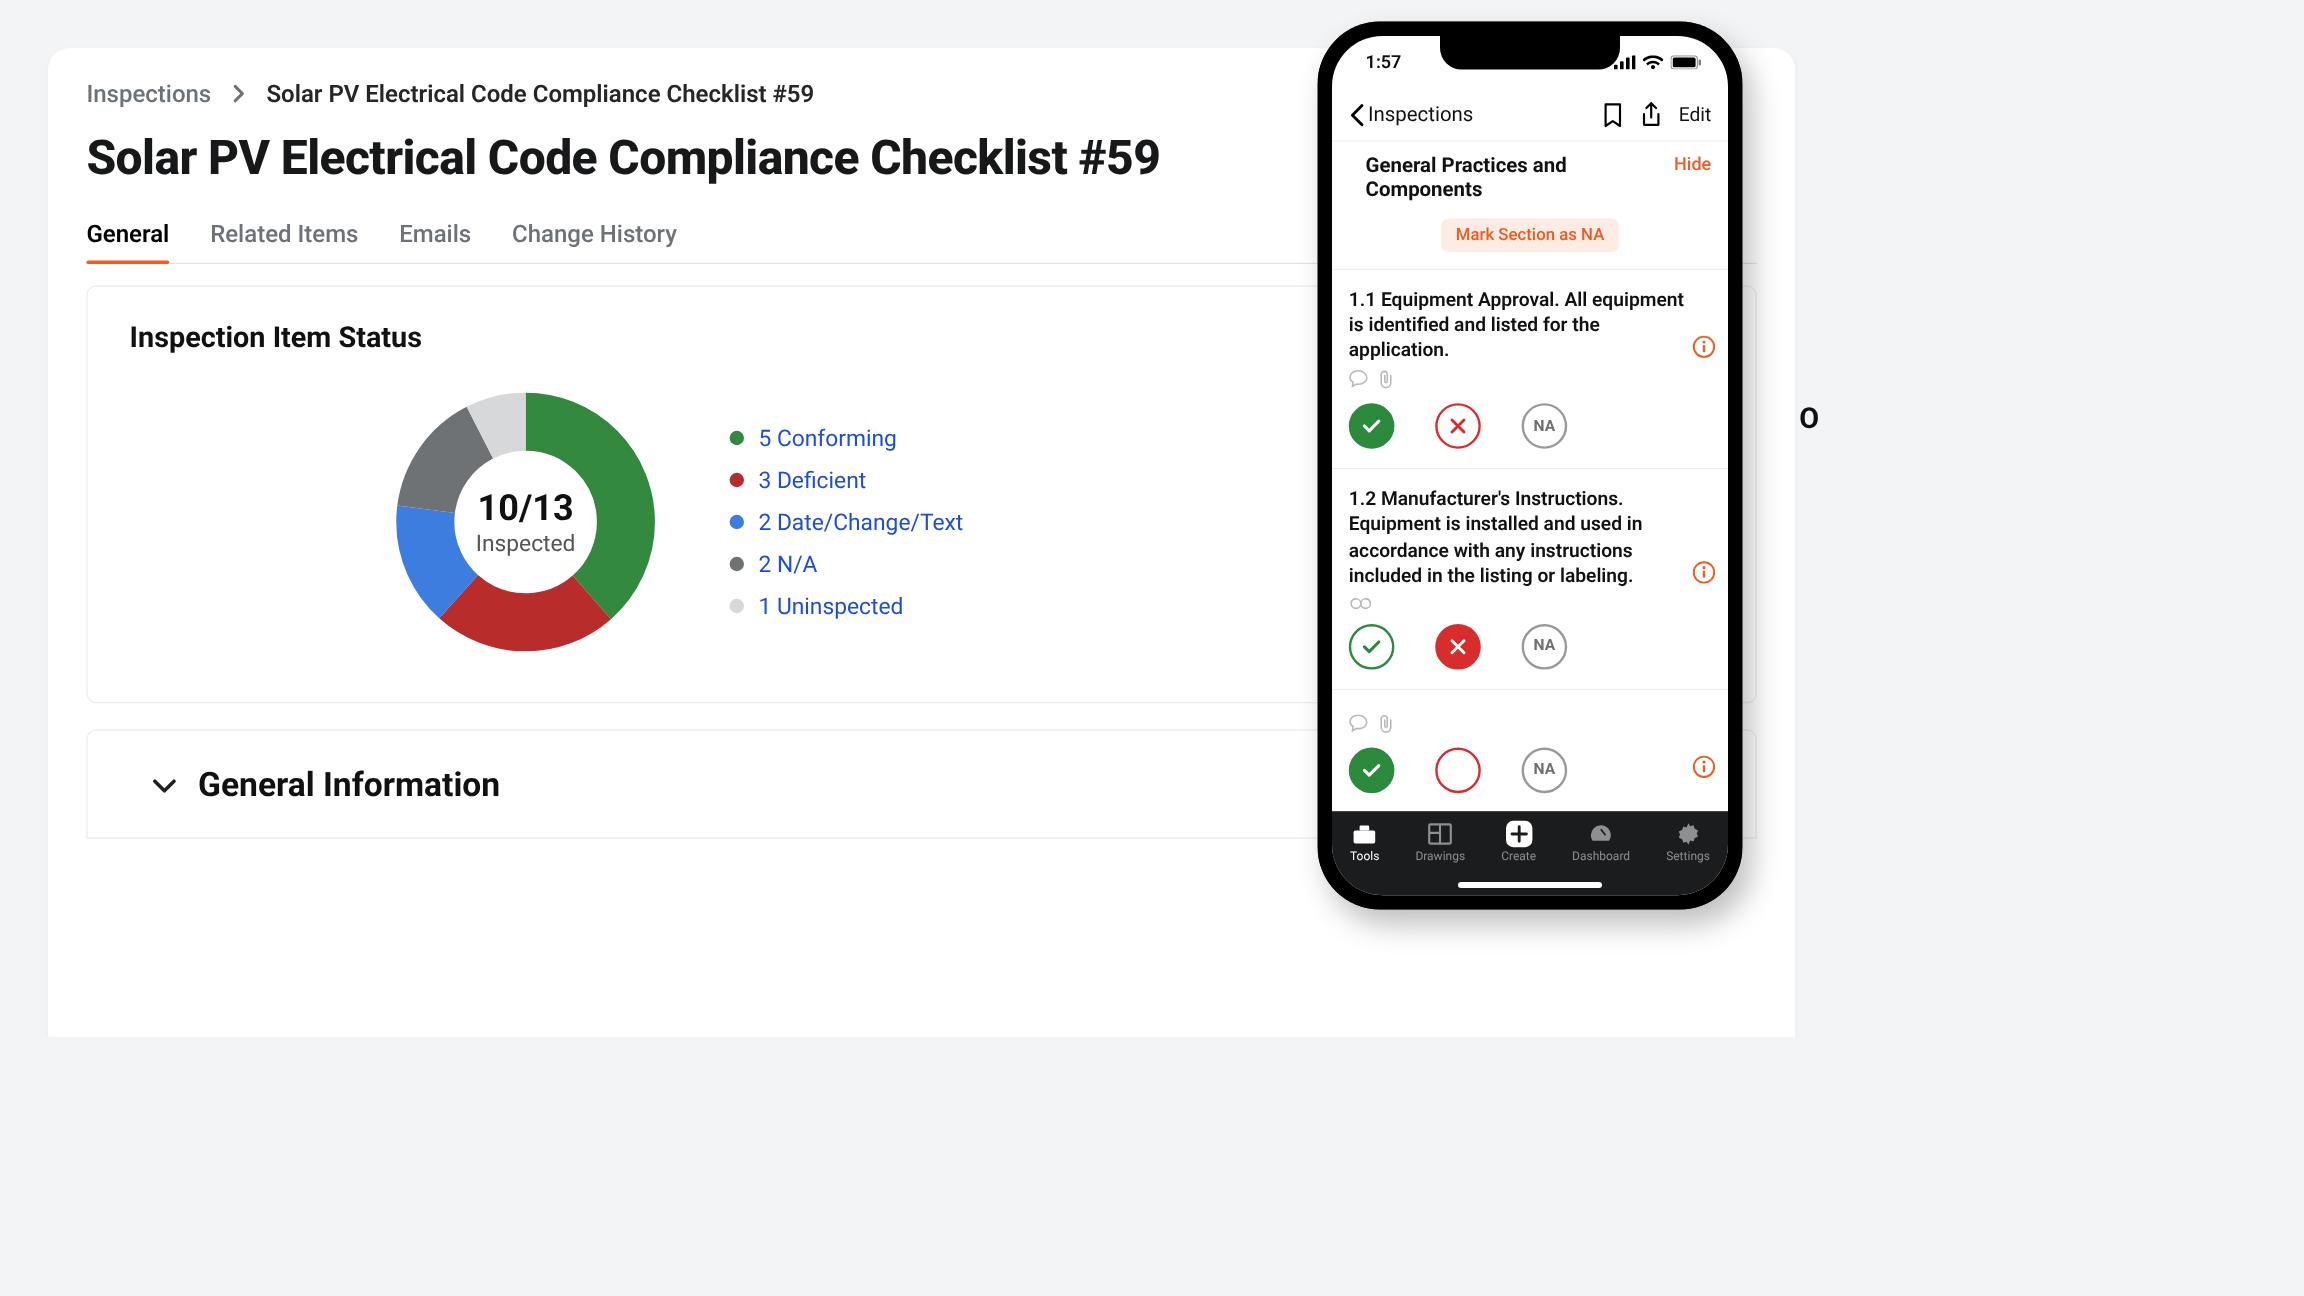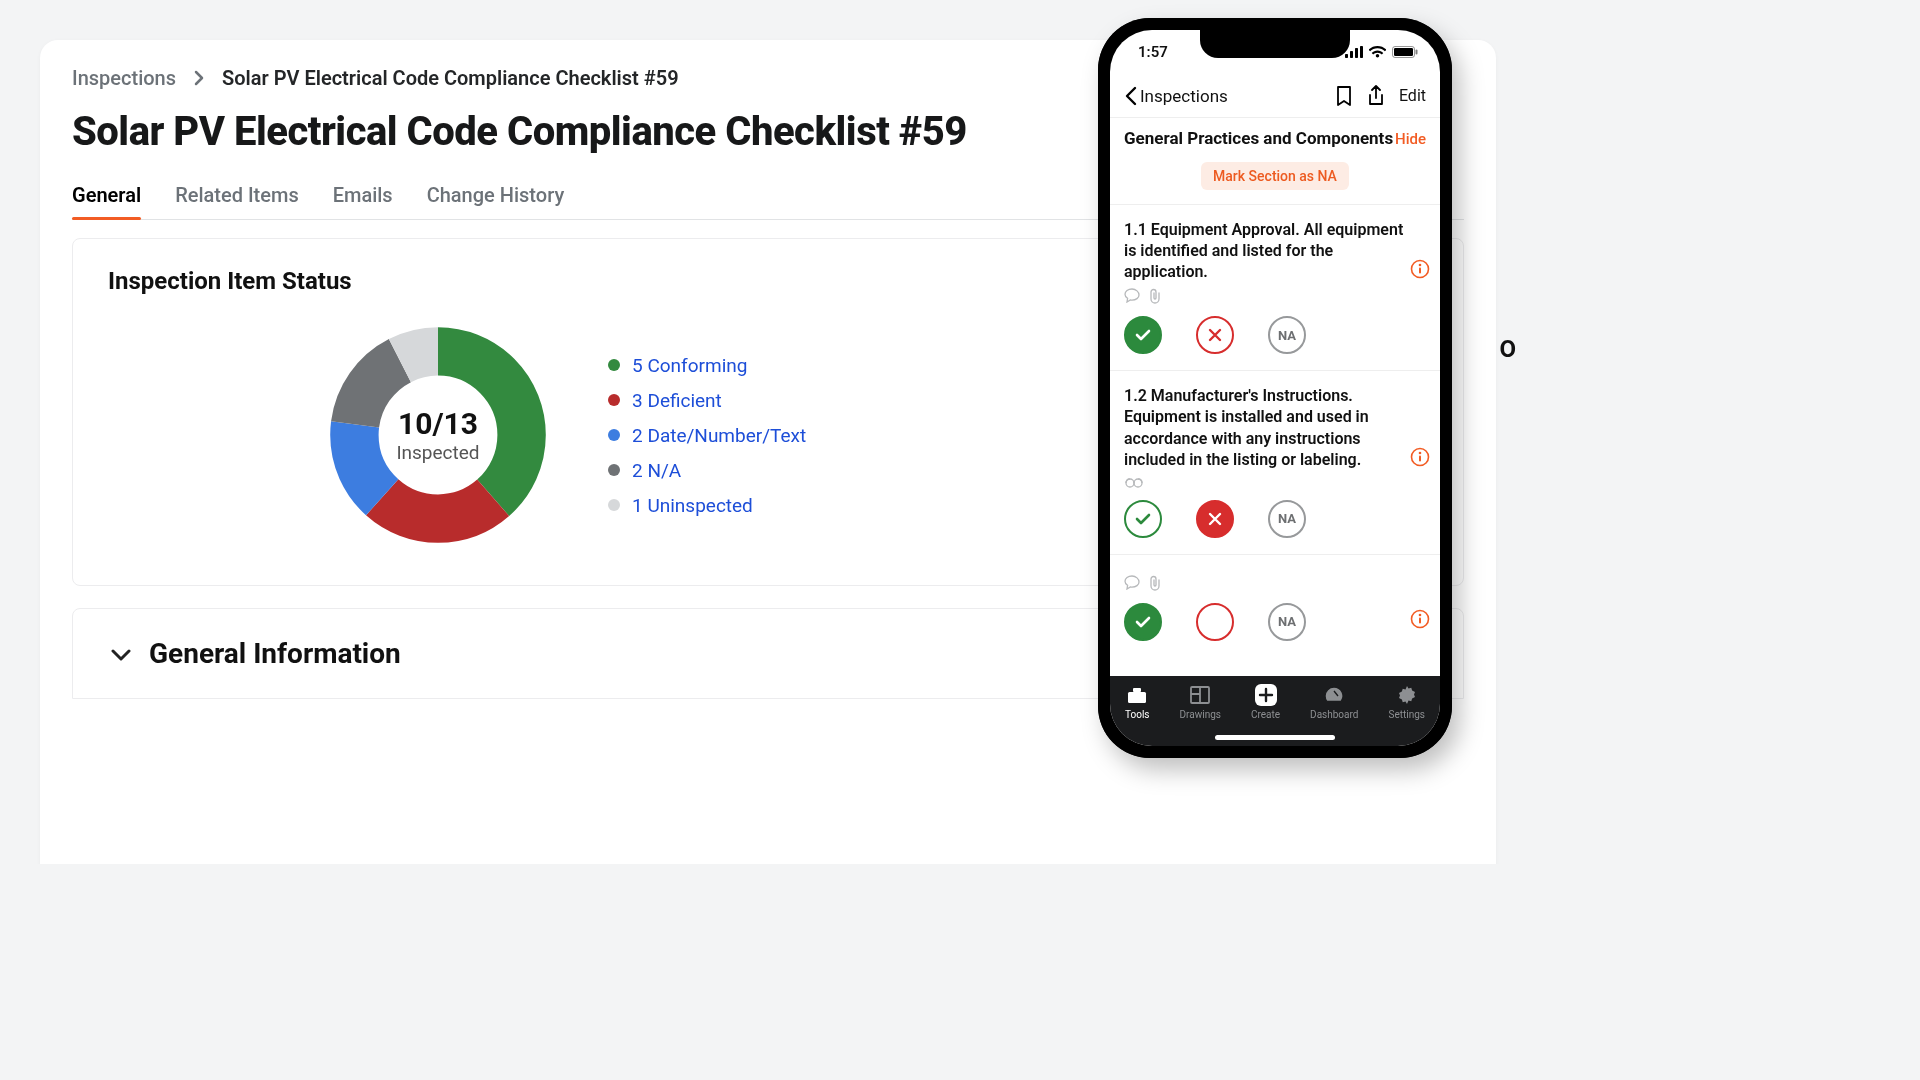--- a/index.html
+++ b/index.html
@@ -96,21 +96,21 @@
     position:absolute;
     top:295px;
     right:-20px;
     font-size:24px; font-weight:700;
   }
 
   .gi-card {
     margin-top:22px;
     border:1px solid #ececee;
     border-radius:8px 8px 0 0;
-    padding: 28px 38px;
+    padding: 28px 54px;
     display:flex;
     align-items:center;
     gap:18px;
   }
   .gi-card .chev-down { transform:translateY(1px); }
   .gi-card h2 { font-size:28px; font-weight:700; }
 
   
   .phone {
     position:absolute;
@@ -148,22 +148,22 @@
     height:44px; flex:none;
     display:flex; align-items:center; justify-content:space-between;
     padding:0 14px; border-bottom:1px solid #eee;
   }
   .nav-left { display:flex; align-items:center; gap:2px; font-size:17px; cursor:pointer; }
   .nav-right { display:flex; align-items:center; gap:14px; }
   .nav-right .edit { font-size:16px; cursor:pointer; }
 
   .section-header {
     padding: 10px 14px 8px 14px;
-    display:flex; align-items:flex-end; justify-content:space-between;
-    font-size:17px; font-weight:700;
+    display:flex; align-items:flex-start; justify-content:space-between;
+    font-size:17px; font-weight:700;margin-left:14px;
   }
   .section-header .hide { color:#f25c24; font-weight:500; font-size:15px; cursor:pointer; }
   .mark-na-wrap { display:flex; justify-content:center; padding: 6px 0 14px 0; border-bottom:1px solid #eee;}
   .mark-na {
     background:#fdece4; color:#ed5b21;
     font-size:14px; font-weight:500;
     padding:6px 12px; border-radius:6px; cursor:pointer;
   }
 
   .items { flex:1; overflow:hidden; }
@@ -245,21 +245,21 @@
         <div class="legend-row">
           <span class="dot" style="background:#338a3f"></span>
           <span><span>5</span> <span>Conforming</span></span>
         </div>
         <div class="legend-row">
           <span class="dot" style="background:#b82c2c"></span>
           <span><span>3</span> <span>Deficient</span></span>
         </div>
         <div class="legend-row">
           <span class="dot" style="background:#3d7de0"></span>
-          <span><span>2</span> <span>Date/Number/Text</span></span>
+          <span><span>2</span> <span>Date/Change/Text</span></span>
         </div>
         <div class="legend-row">
           <span class="dot" style="background:#6f7275"></span>
           <span><span>2</span> <span>N/A</span></span>
         </div>
         <div class="legend-row">
           <span class="dot" style="background:#d6d8da"></span>
           <span><span>1</span> <span>Uninspected</span></span>
         </div>
       </div>

